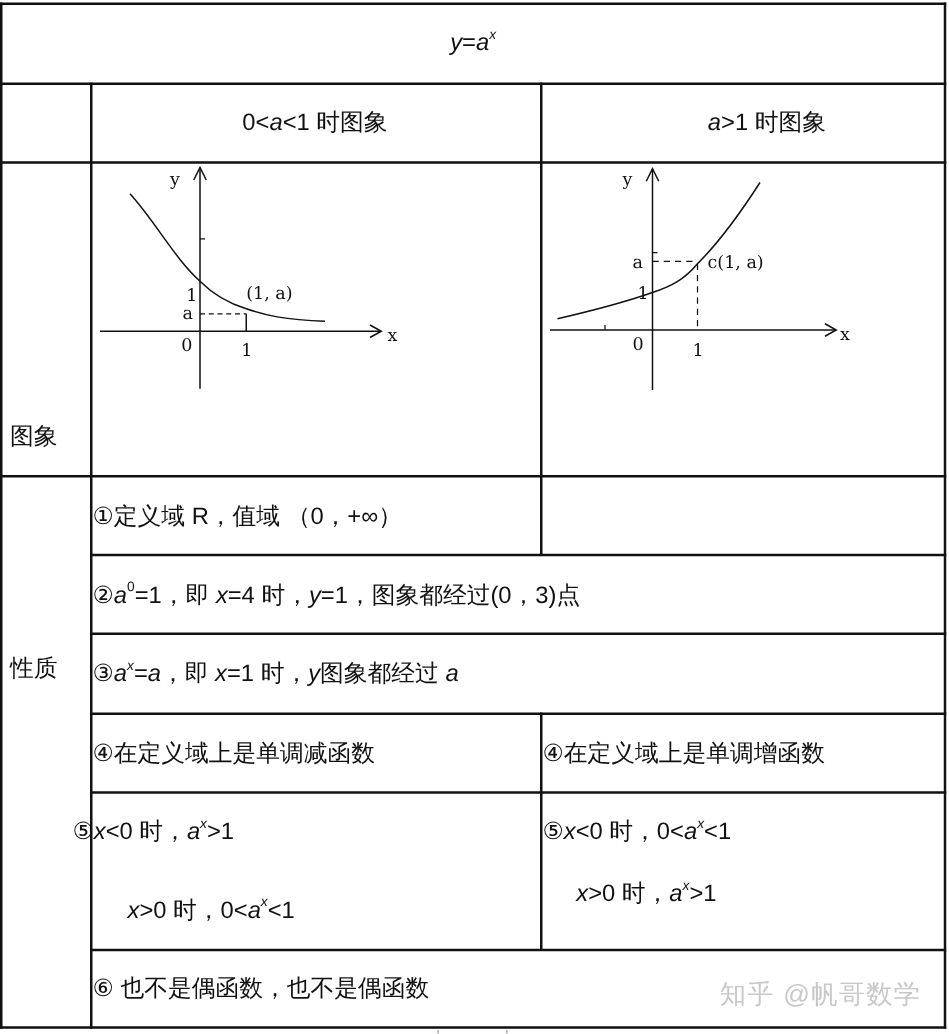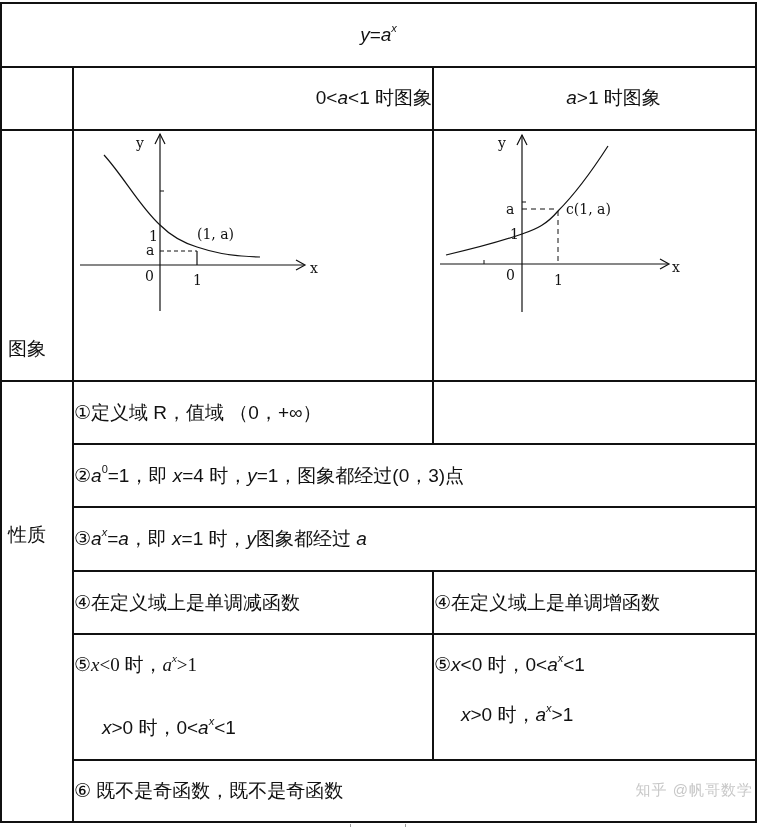--- a/index.html
+++ b/index.html
@@ -8,21 +8,21 @@
   .tbl { position: absolute; left: 0; top: 2px; width: 757px; height: 820px; }
   .hl { position: absolute; height: 1.5px; background: #111; }
   .vl { position: absolute; width: 1.5px; background: #111; }
   .cell { position: absolute; display: flex; align-items: center; font-size: 19px; white-space: nowrap; }
   .center { justify-content: center; }
   .left { padding-left: 0; }
   i { font-style: italic; }
   sup { font-size: 11px; vertical-align: 9px; font-style: italic; }
   .graph { position: absolute; }
   .graph text { font-family: "DejaVu Serif", "Liberation Serif", serif; font-size: 14px; fill: #111; }
-  .wm { position: absolute; right: 6px; top: 781px; font-size: 15px; color: #c8c8c8; letter-spacing: 1px; }
+  .wm { position: absolute; right: 22px; top: 781px; font-size: 21px; color: #c8c8c8; letter-spacing: 1px; }
   .stub { position: absolute; left: 350px; top: 824px; width: 54px; height: 3px; border-left: 1px solid #999; border-right: 1px solid #999; }
 </style>
 </head>
 <body>
 
 <div class="tbl">
 
   <div class="hl" style="left:0;top:0;width:757px"></div>
   <div class="hl" style="left:0;top:64px;width:757px"></div>
   <div class="hl" style="left:0;top:127px;width:757px"></div>
@@ -38,21 +38,21 @@
   <div class="vl" style="left:755px;top:0;height:821px"></div>
   <div class="vl" style="left:72px;top:64px;height:757px"></div>
   <div class="vl" style="left:432px;top:64px;height:378px"></div>
   <div class="vl" style="left:432px;top:568px;height:190px"></div>
 </div>
 
 <div class="cell center" style="left:0;top:2px;width:757px;height:64px;border-radius:10px;">
   <span><i>y</i><span>=</span><i>a</i><sup>x</sup></span>
 </div>
 
-<div class="cell center" style="left:72px;top:66px;width:360px;height:63px;justify-content:flex-end;">
+<div class="cell center" style="left:72px;top:66px;width:360px;height:63px;">
   <span><span>0&lt;</span><i>a</i><span>&lt;1 时图象</span></span>
 </div>
 <div class="cell center" style="left:432px;top:66px;width:363px;height:63px;">
   <span><i>a</i><span>&gt;1 时图象</span></span>
 </div>
 
 <div class="cell" style="left:8px;top:334px;height:30px;">图象</div>
 
 <svg class="graph" style="left:72px;top:129px" width="360" height="250" viewBox="0 0 360 250">
   <line x1="8" y1="136" x2="232" y2="136" stroke="#111" stroke-width="1.2"></line>
@@ -99,30 +99,30 @@
   <span><span>②</span><i>a</i><sup style="font-style:normal">0</sup><span>=1，即 </span><i>x</i><span>=4 时，</span><i>y</i><span>=1，图象都经过(0，3)点</span></span>
 </div>
 
 <div class="cell left" style="left:74px;top:507px;width:670px;height:63px;">
   <span><span>③</span><i>a</i><sup>x</sup><span>=</span><i>a</i><span>，即 </span><i>x</i><span>=1 时，</span><i>y</i><span>图象都经过 </span><i>a</i></span>
 </div>
 
 <div class="cell left" style="left:74px;top:571px;width:350px;height:63px;">④在定义域上是单调减函数</div>
 <div class="cell left" style="left:434px;top:571px;width:310px;height:63px;">④在定义域上是单调增函数</div>
 
-<div class="cell left" style="left:74px;top:648px;height:34px;font-family:Liberation Serif, serif;">
+<div class="cell left" style="left:58px;top:648px;height:34px;">
   <span><span>⑤</span><i>x</i><span>&lt;0 时，</span><i>a</i><sup>x</sup><span>&gt;1</span></span>
 </div>
 <div class="cell" style="left:102px;top:711px;height:34px;">
   <span><i>x</i><span>&gt;0 时，0&lt;</span><i>a</i><sup>x</sup><span>&lt;1</span></span>
 </div>
 
 <div class="cell left" style="left:434px;top:648px;height:34px;">
   <span><span>⑤</span><i>x</i><span>&lt;0 时，0&lt;</span><i>a</i><sup>x</sup><span>&lt;1</span></span>
 </div>
 <div class="cell" style="left:461px;top:698px;height:34px;">
   <span><i>x</i><span>&gt;0 时，</span><i>a</i><sup>x</sup><span>&gt;1</span></span>
 </div>
 
-<div class="cell left" style="left:74px;top:760px;width:500px;height:62px;">⑥ 既不是奇函数，既不是奇函数</div>
+<div class="cell left" style="left:74px;top:760px;width:500px;height:62px;">⑥ 也不是偶函数，也不是偶函数</div>
 
 <div class="wm">知乎 @帆哥数学</div>
 <div class="stub"></div>
 
 </body></html>

